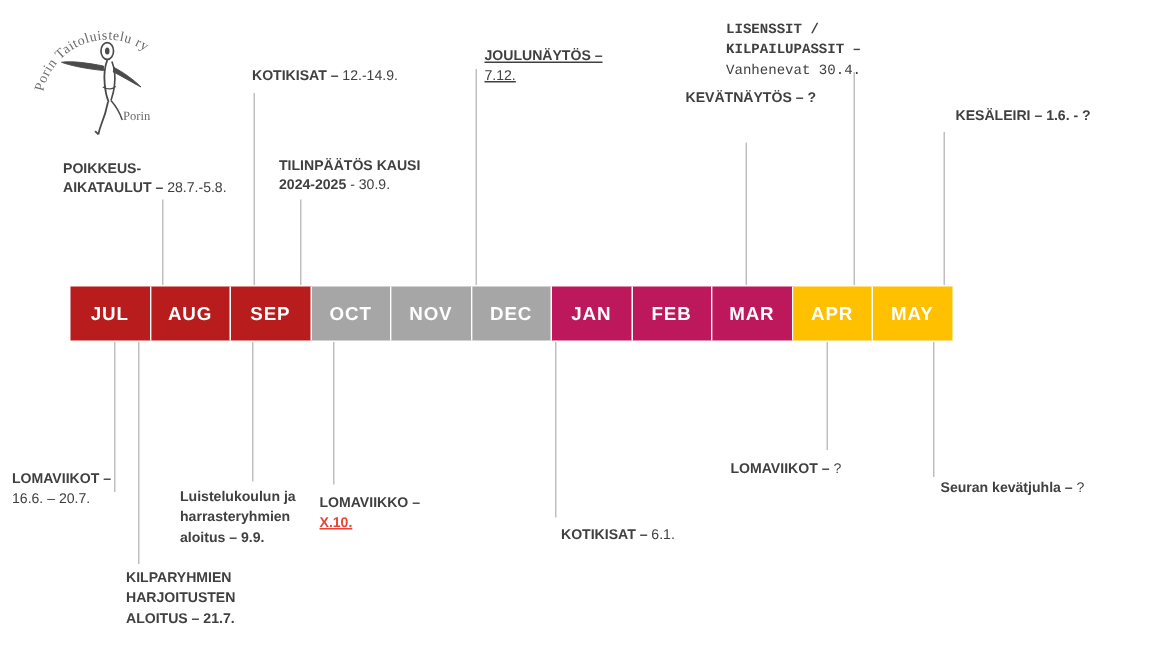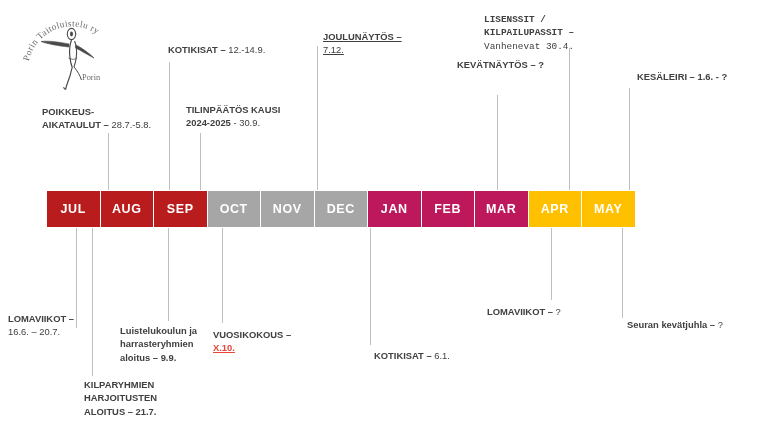--- a/index.html
+++ b/index.html
@@ -170,21 +170,21 @@
     <span class="b">ALOITUS – 21.7.</span>
   </div>
 
   <div class="lab" style="left:120px; top:324px;">
     <span class="b">Luistelukoulun ja</span><br>
     <span class="b">harrasteryhmien</span><br>
     <span class="b">aloitus – 9.9.</span>
   </div>
 
   <div class="lab" style="left:213px; top:328px;">
-    <span class="b">VUOSIKOKOUS –</span><br>
+    <span class="b">LOMAVIIKKO –</span><br>
     <span class="red">X.10.</span>
   </div>
 
   <div class="lab" style="left:374px; top:349px;">
     <span class="b">KOTIKISAT –</span><span class="n"> 6.1.</span>
   </div>
 
   <div class="lab" style="left:487px; top:305px;">
     <span class="b">LOMAVIIKOT –</span><span class="n"> ?</span>
   </div>

